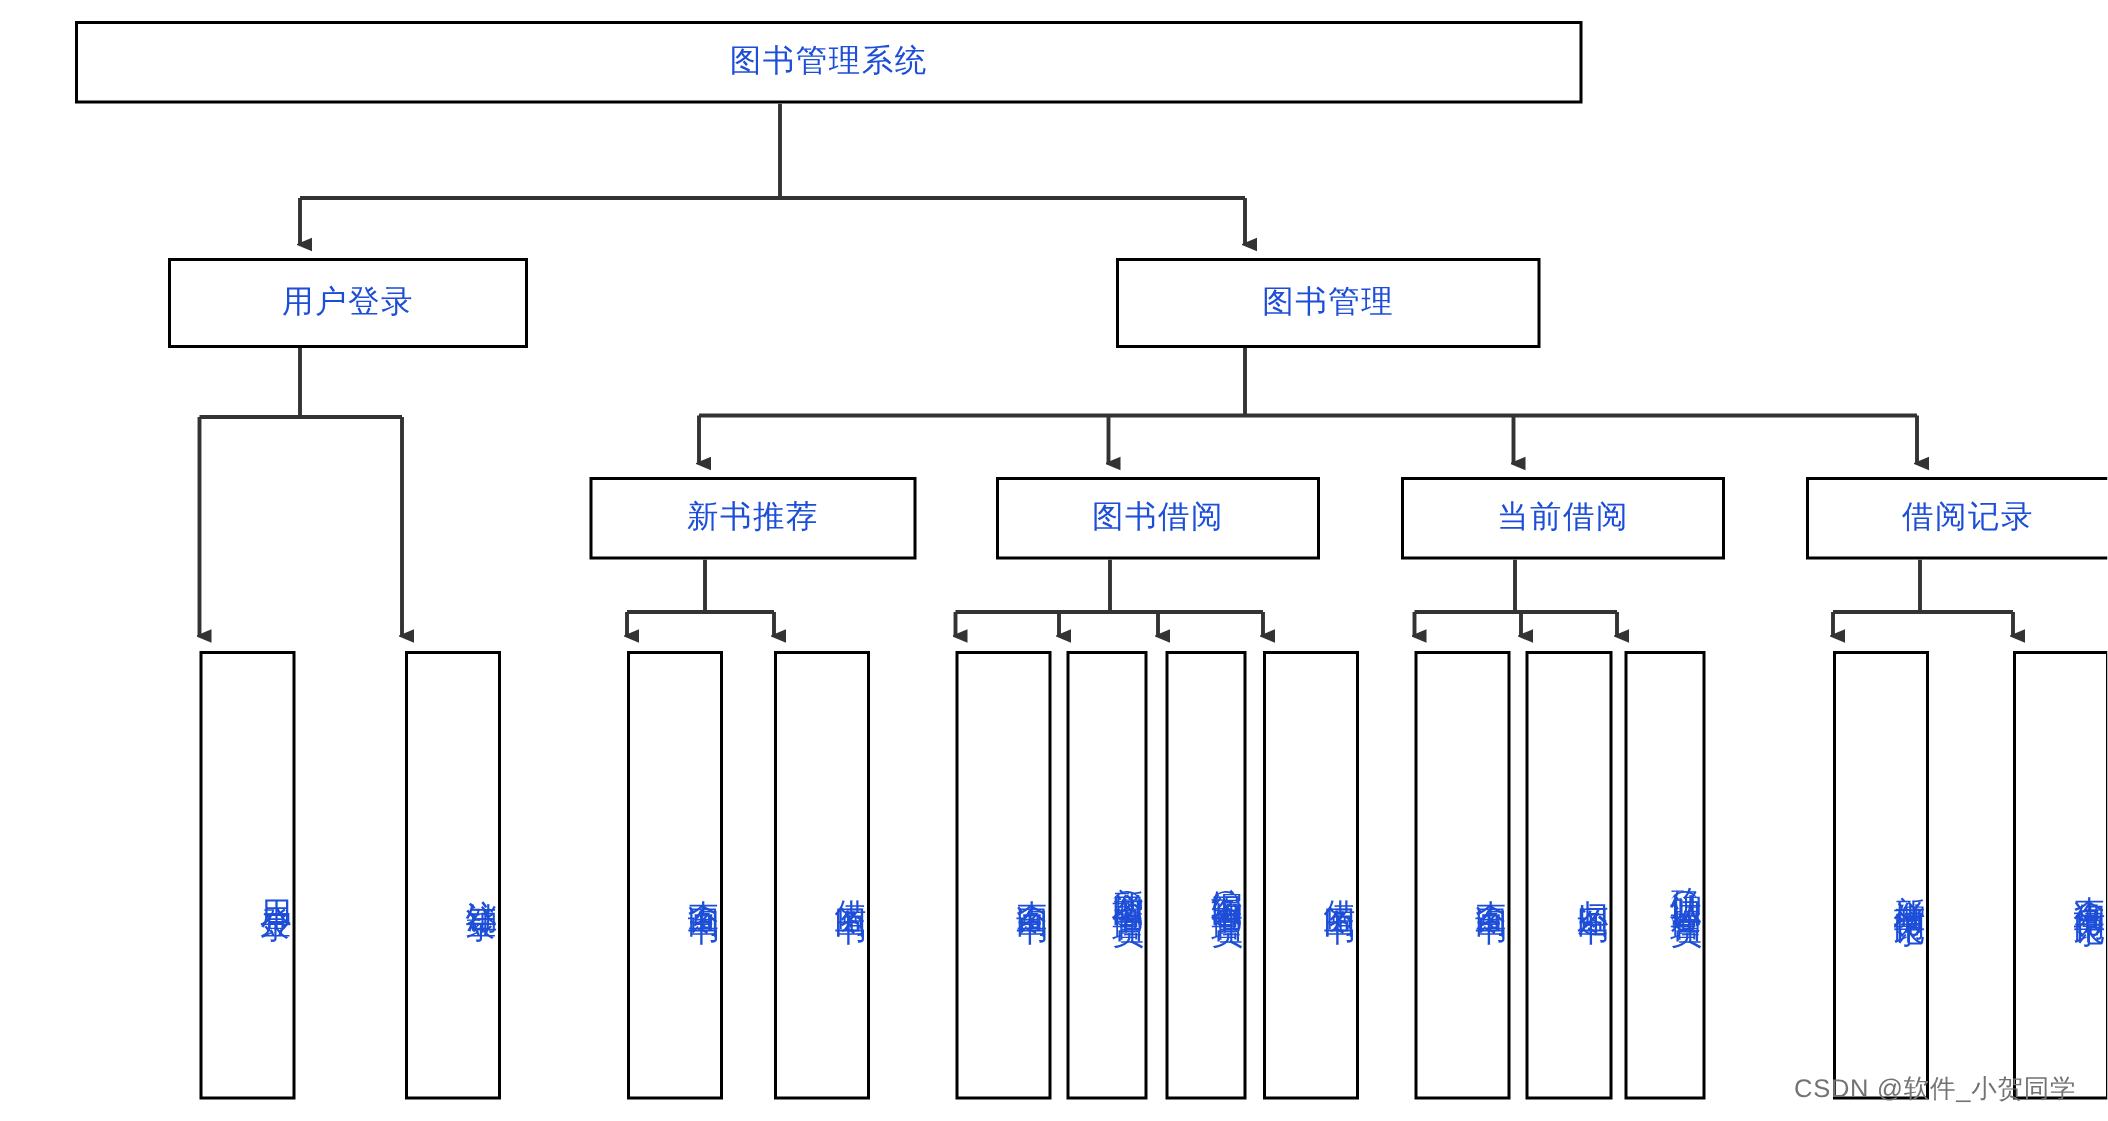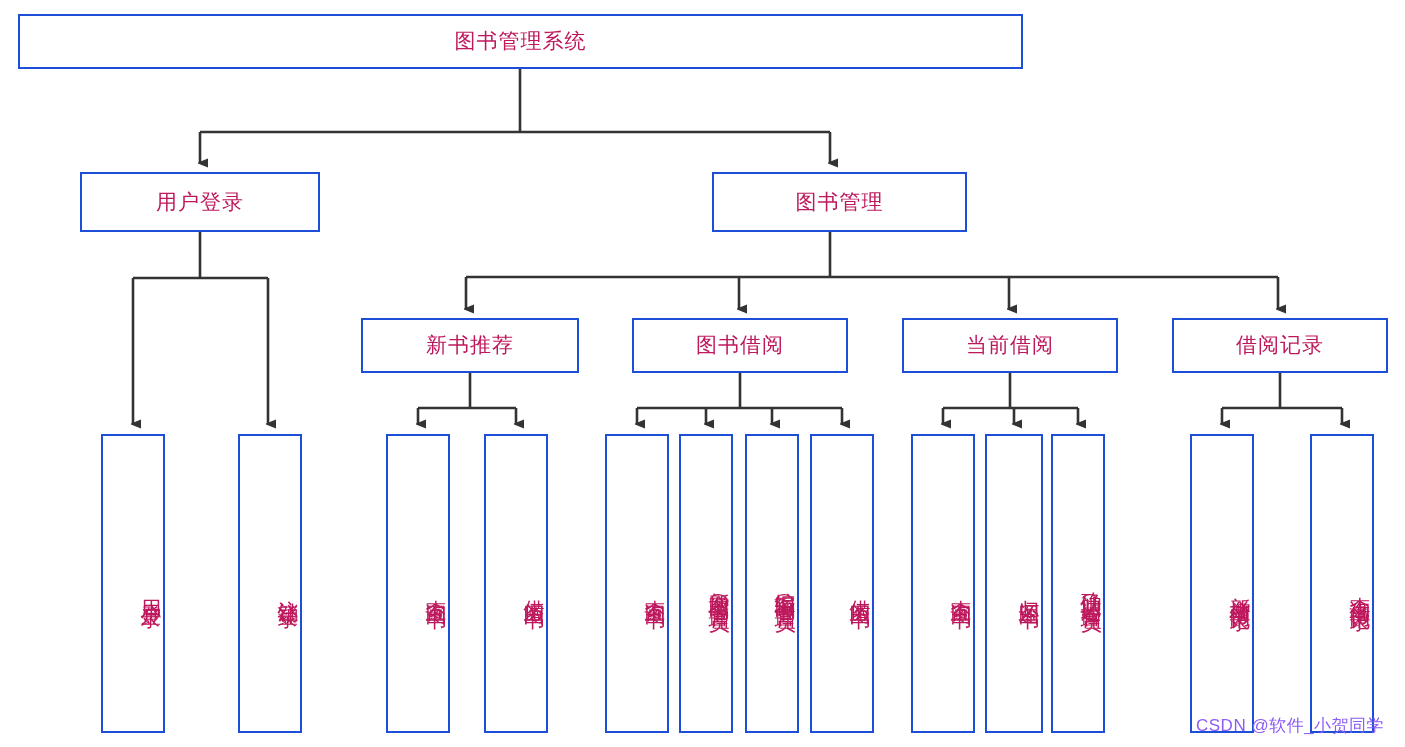--- a/index.html
+++ b/index.html
@@ -22,25 +22,26 @@
     left: 0;
     top: 0;
     width: 1405px;
     height: 747px;
     pointer-events: none;
   }
   .node {
     position: absolute;
     box-sizing: border-box;
     background: #ffffff;
-    border: 2px solid #1d4ed8;
+    border: 2px solid #000000;
     display: flex;
     align-items: center;
     justify-content: center;
-    color: #be185d;
+    color: #1d4ed8;
+    margin-left: 32px;
   }
   .node.h {
     
     font-size: 21px;
     letter-spacing: 1px;
   }
   .node.v {
     
     writing-mode: vertical-rl;
     text-orientation: upright;
@@ -54,21 +55,21 @@
     text-orientation: upright;
     white-space: nowrap;
   }
   .node .lbl {
     display: block;
     line-height: 1.15;
   }
   .watermark {
     position: absolute;
     font-size: 17px;
-    color: #8b5cf6;
+    color: #737373;
     white-space: nowrap;
     letter-spacing: 0.5px;
   }
 </style>
 </head>
 <body>
 
 <div id="canvas">
 
   <svg class="edges" viewBox="0 0 1405 747" xmlns="http://www.w3.org/2000/svg">
@@ -123,21 +124,21 @@
     </g>
   </svg>
 
   <div class="node h" style="left:18px; top:14px; width:1005px; height:55px;">
     <span class="lbl">图书管理系统</span>
   </div>
 
   <div class="node h" style="left:80px; top:172px; width:240px; height:60px;">
     <span class="lbl">用户登录</span>
   </div>
-  <div class="node h" style="left:712px; top:172px; width:255px; height:60px;">
+  <div class="node h" style="left:712px; top:172px; width:283px; height:60px;">
     <span class="lbl">图书管理</span>
   </div>
 
   <div class="node h" style="left:632px; top:318px; width:216px; height:55px;">
     <span class="lbl">图书借阅</span>
   </div>
   <div class="node h" style="left:361px; top:318px; width:218px; height:55px;">
     <span class="lbl">新书推荐</span>
   </div>
   <div class="node h" style="left:902px; top:318px; width:216px; height:55px;justify-content:center;">

